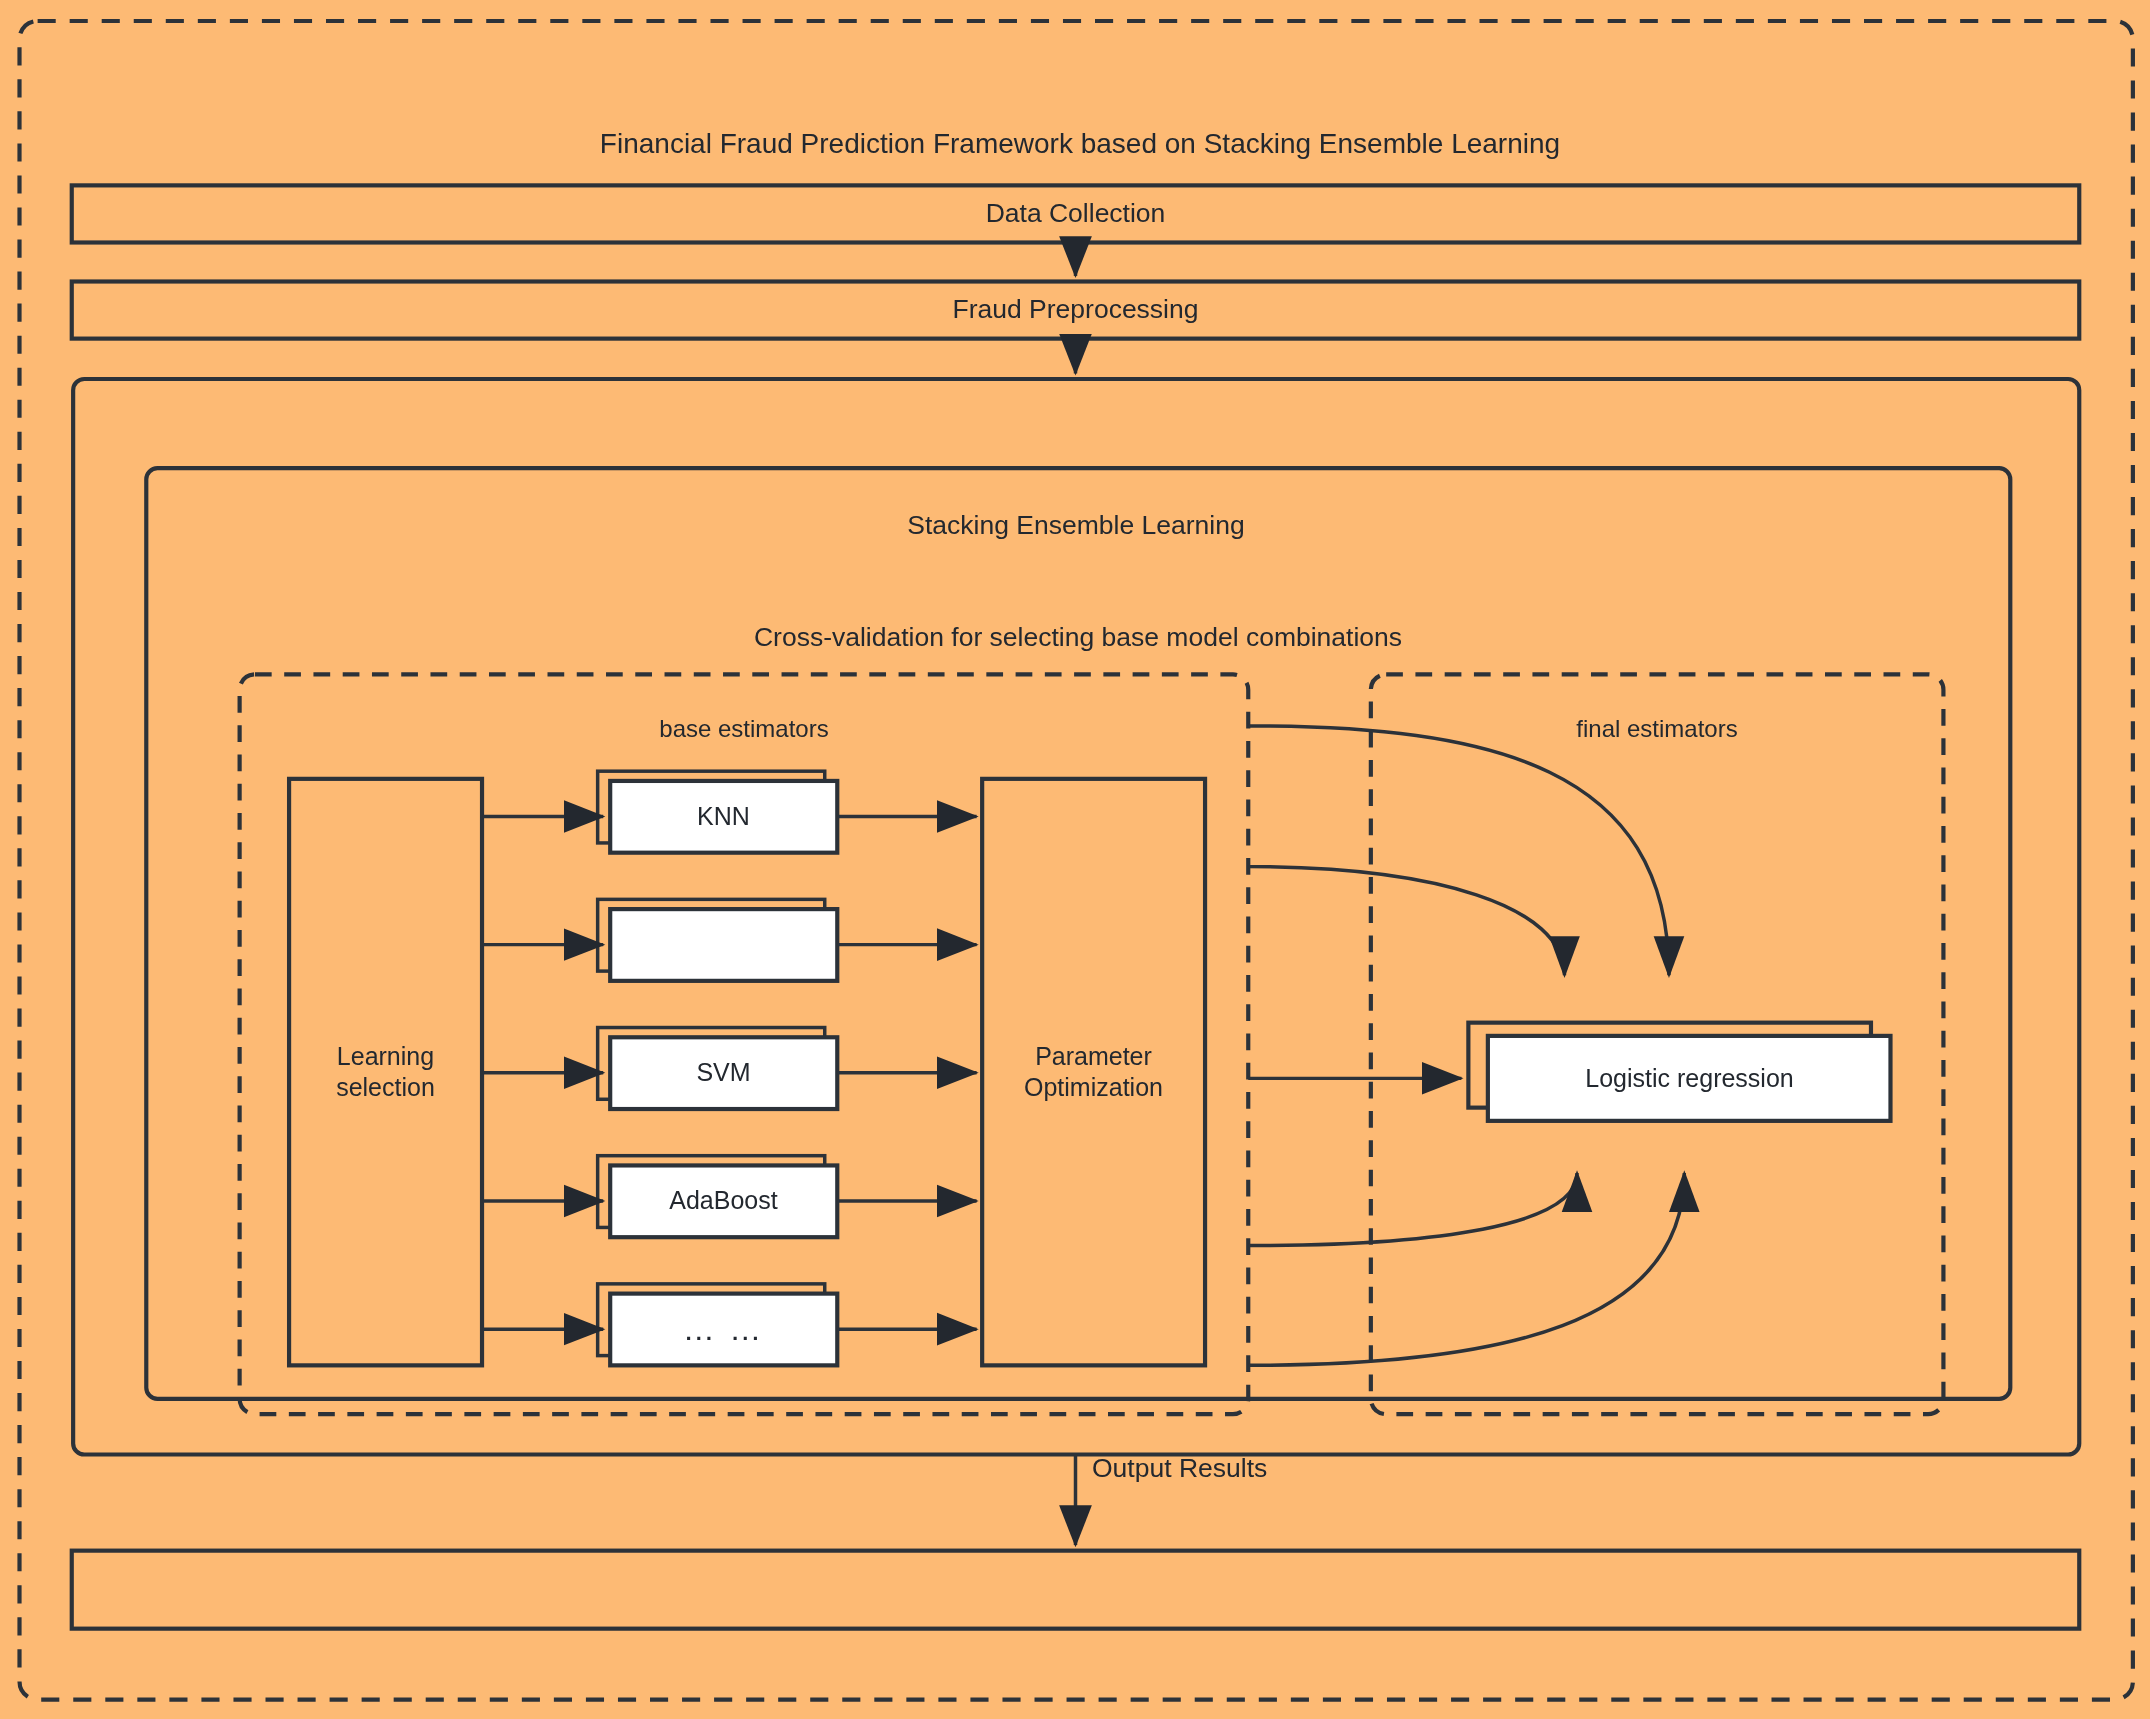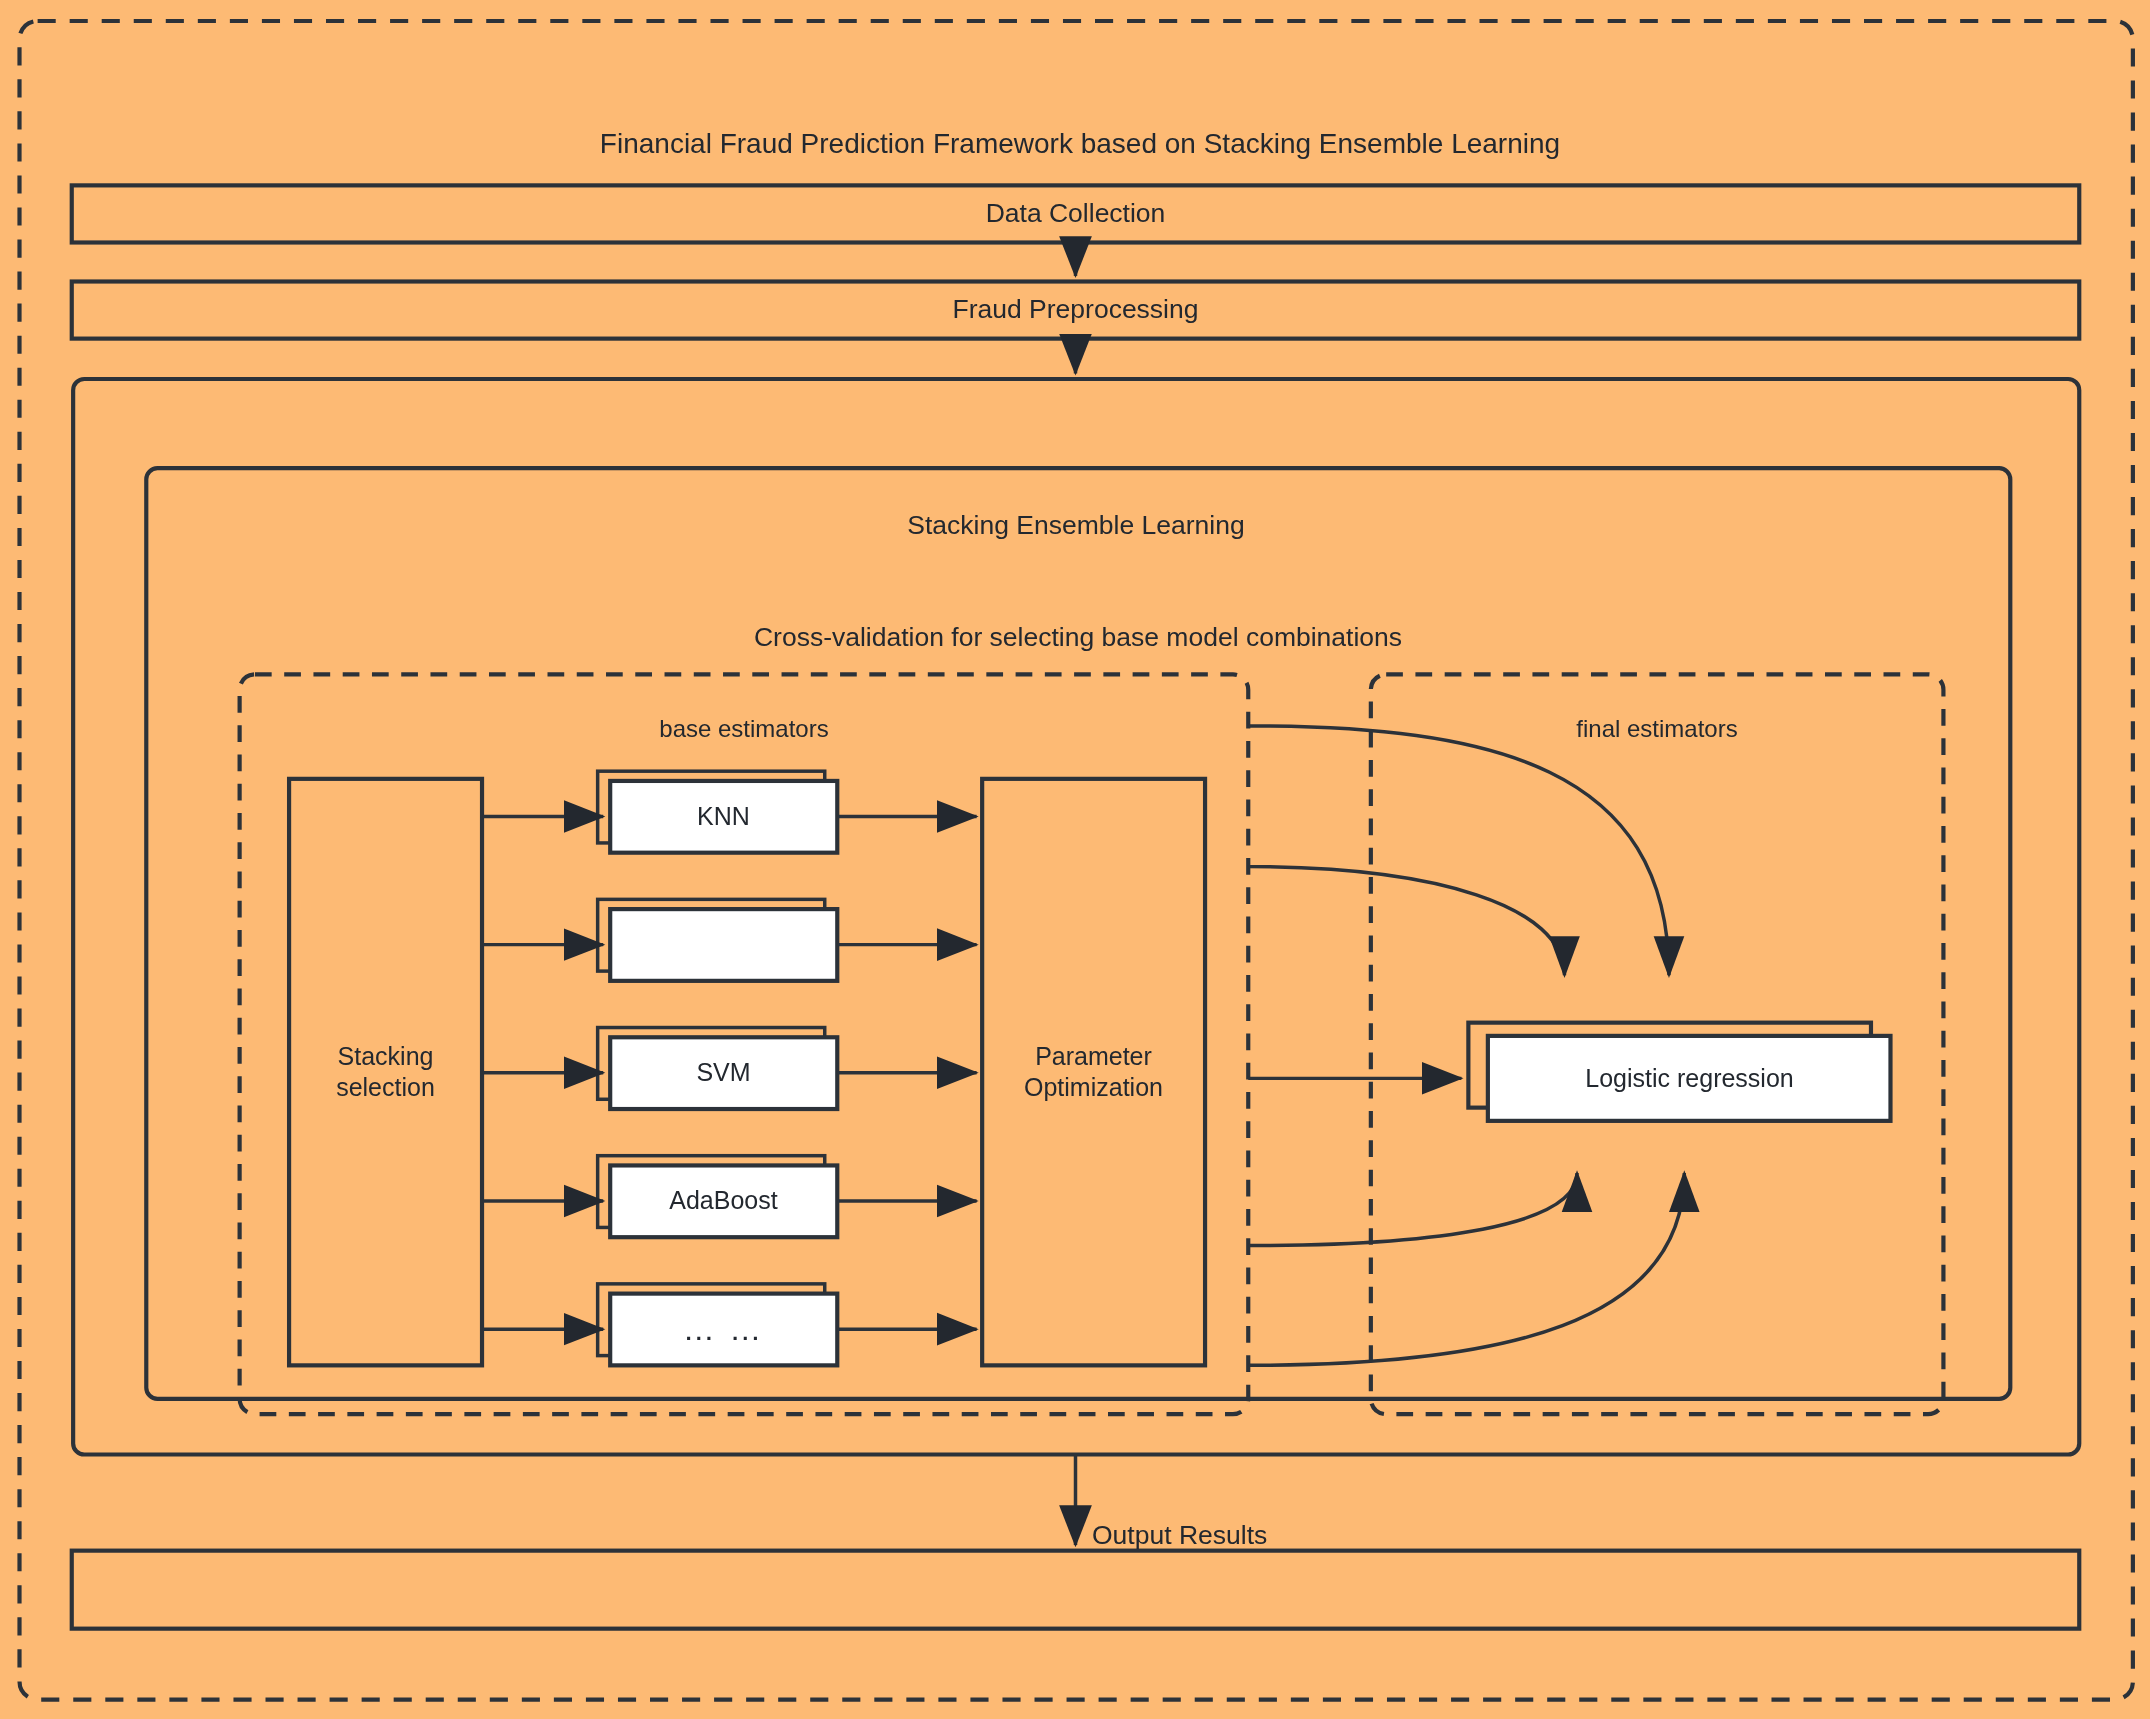--- a/index.html
+++ b/index.html
@@ -104,30 +104,30 @@
   <div class="lbl t-box ctr" style="left:72px;top:281px;width:2007px;height:57px;">Fraud Preprocessing</div>
 
   <div class="lbl t-sec ctr" style="left:73px;top:508px;width:2006px;height:36px;">Stacking Ensemble Learning</div>
 
   <div class="lbl t-sec ctr" style="left:146px;top:620px;width:1864px;height:36px;">Cross-validation for selecting base model combinations</div>
 
   <div class="lbl t-sub ctr" style="left:240px;top:713px;width:1008px;height:32px;">base estimators</div>
 
   <div class="lbl t-sub ctr" style="left:1371px;top:713px;width:572px;height:32px;">final estimators</div>
 
-  <div class="lbl t-model ctr" style="left:289px;top:779px;width:193px;height:586px;">Stacking
+  <div class="lbl t-model ctr" style="left:289px;top:779px;width:193px;height:586px;">Learning
 selection</div>
 
   <div class="lbl t-model ctr" style="left:982px;top:779px;width:223px;height:586px;">Parameter
 Optimization</div>
 
   <div class="lbl t-model ctr" style="left:610px;top:781px;width:227px;height:72px;">KNN</div>
   <div class="lbl t-model ctr" style="left:610px;top:1037px;width:227px;height:72px;">SVM</div>
   <div class="lbl t-model ctr" style="left:610px;top:1165px;width:227px;height:72px;">AdaBoost</div>
   <div class="lbl t-dots ctr" style="left:610px;top:1293px;width:227px;height:72px;">… …</div>
 
   <div class="lbl t-model ctr" style="left:1488px;top:1036px;width:403px;height:85px;">Logistic regression</div>
 
-  <div class="lbl t-box" style="left:1092px;top:1519px;width:390px;height:33px;text-align:left;">Output Results</div>
+  <div class="lbl t-box" style="left:1092px;top:1452px;width:390px;height:33px;text-align:left;">Output Results</div>
 
 
 </div>
 
 
 </body></html>

